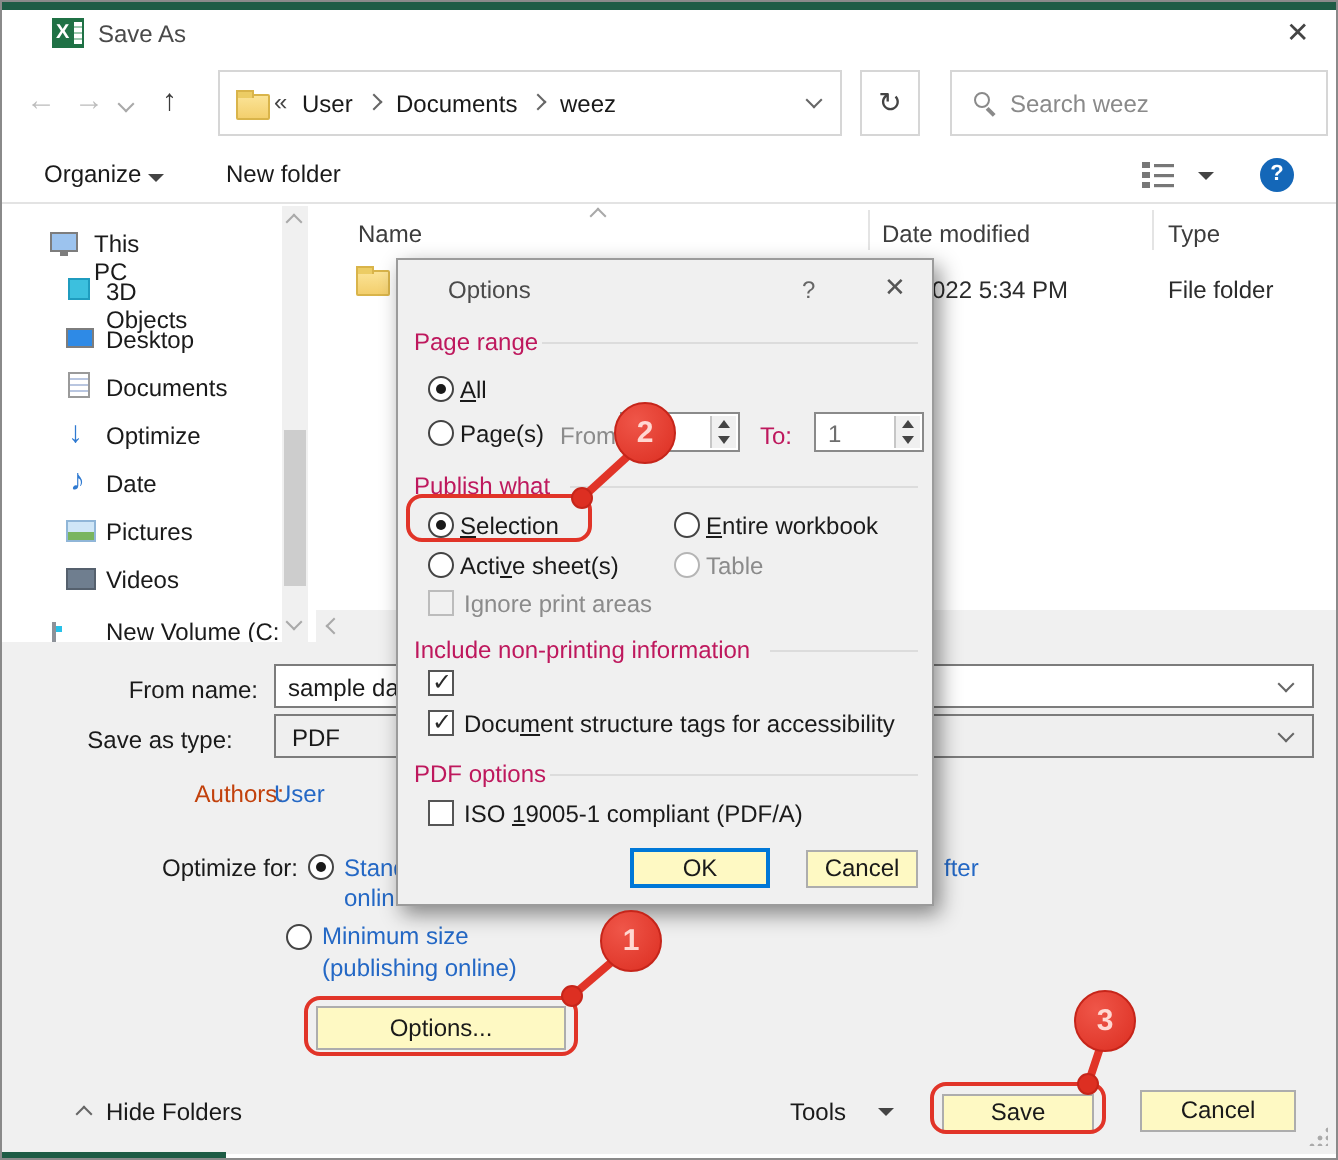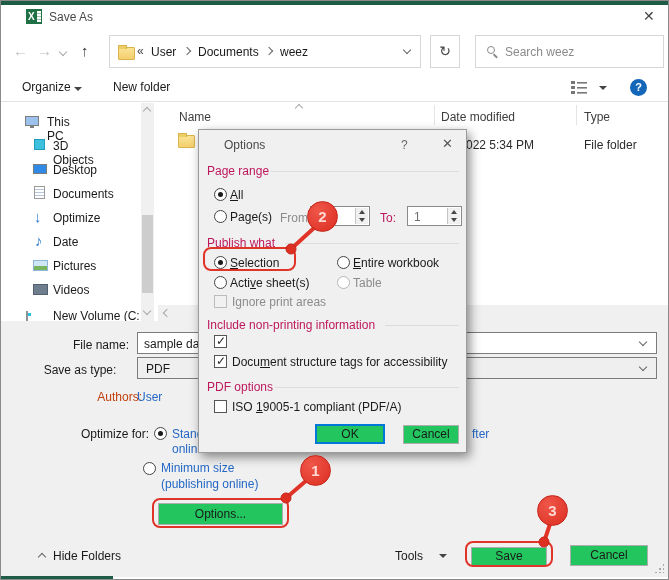--- a/index.html
+++ b/index.html
@@ -44,21 +44,21 @@
   .srow { position:absolute; left:0; height:20px; }
   
   .radio { width:13px; height:13px; border:1px solid #444; border-radius:50%; background:#fff; }
   .radio.sel::after { content:""; position:absolute; left:3px; top:3px; width:5px; height:5px; border-radius:50%; background:#1a1a1a; position:absolute;}
   .radio { position:absolute; }
   .radio.dis { border-color:#b5b5b5; }
   .cb { position:absolute; width:13px; height:13px; border:1px solid #555; background:#fff; }
   .cb.checked::after { content:"\2713"; position:absolute; left:1px; top:-2px; font-size:12px; color:#2b2b2b; }
   .cb.dis { border-color:#bcbcbc; background:#f1f1f1; }
   .field { position:absolute; border:1px solid #7c7c7c; background:#fff; }
-  .btn { position:absolute; background:#22c55e; border:1px solid #adadad; text-align:center; font-size:12px; color:#1a1a1a; }
+  .btn { position:absolute; background:#fef9c3; border:1px solid #adadad; text-align:center; font-size:12px; color:#1a1a1a; }
   .spinbtns { position:absolute; right:1px; top:1px; bottom:1px; width:13px; border-left:1px solid #c6c6c6; display:flex; flex-direction:column; background:#f0f0f0; }
   .spinbtns-cell { flex:1; display:flex; }
   .tu { width:0; height:0; border-left:3px solid transparent; border-right:3px solid transparent; border-bottom:4px solid #444; margin:auto; }
   .td { width:0; height:0; border-left:3px solid transparent; border-right:3px solid transparent; border-top:4px solid #444; margin:auto; }
   
   #dlg { position:absolute; left:197px; top:128px; width:269px; height:324px; background:#f0f0f0; border:1px solid #9b9b9b; box-shadow:3px 4px 10px rgba(0,0,0,.45); z-index:50; }
   .gline { position:absolute; height:1px; background:#dcdcdc; }
   .ghead { position:absolute; color:#be185d; }
   
   .rr { position:absolute; border:2px solid #e13428; border-radius:8px; z-index:69; }
@@ -174,21 +174,21 @@
       <div style="position:absolute;left:426px;top:36px;color:#2b2b2b;">File folder</div>
     </div>
   </div>
 
   <div class="abs" style="left:157px;top:304px;width:512px;height:16px;background:#f0f0f0;">
     <span class="chv left lt" style="position:absolute;left:6px;top:5px;"></span>
   </div>
 
   <div class="abs" style="left:0;top:320px;width:669px;height:256px;background:#f0f0f0;"></div>
 
-  <div class="abs rt" style="left:40px;top:337px;width:88px;">File name:</div>
+  <div class="abs rt" style="left:40px;top:337px;width:88px;">From name:</div>
   <div class="abs field" style="left:136px;top:331px;width:520px;height:22px;">
     <span style="position:absolute;left:6px;top:4px;">sample data</span>
     <span class="chv down" style="position:absolute;right:10px;top:6px;"></span>
   </div>
 
   <div class="abs rt" style="left:30px;top:362px;width:98px;text-align:center;">Save as type:</div>
   <div class="abs field" style="left:136px;top:356px;width:520px;height:22px;background:#efefef;">
     <span style="position:absolute;left:8px;top:4px;">PDF</span>
     <span class="chv down" style="position:absolute;right:10px;top:6px;"></span>
   </div>

